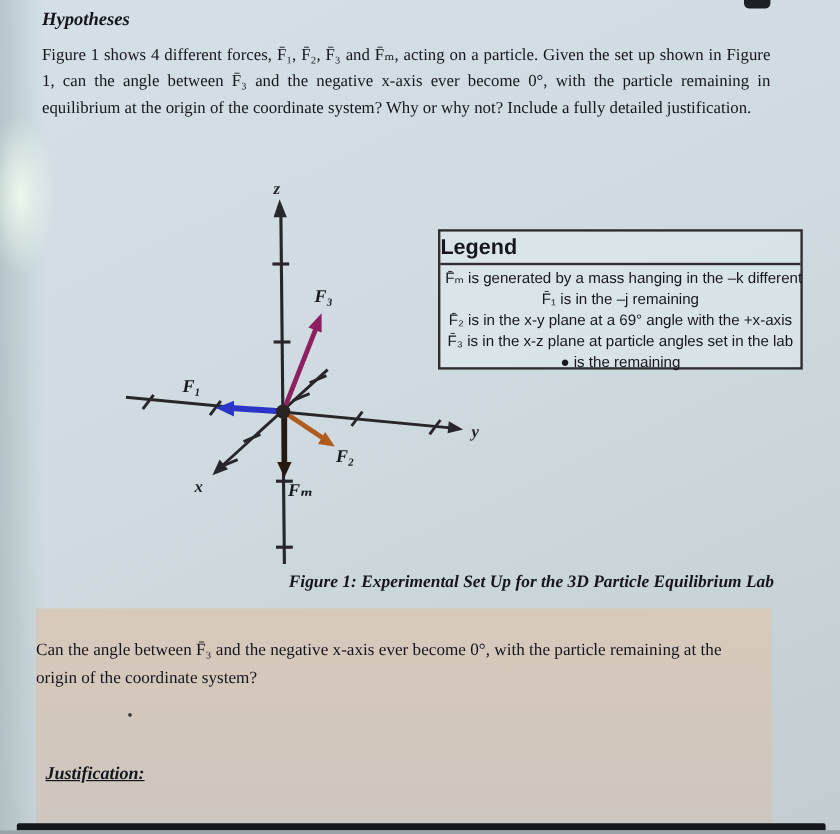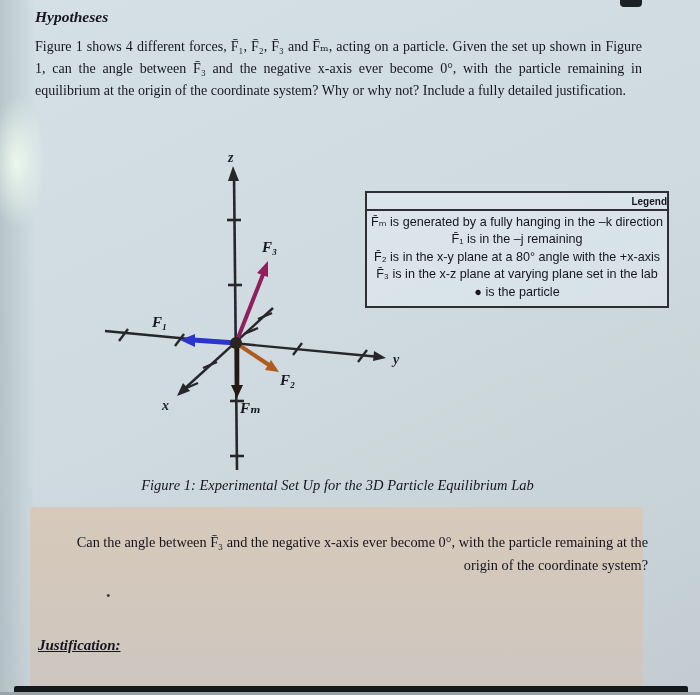--- a/index.html
+++ b/index.html
@@ -38,37 +38,37 @@
   .fig-svg { position:absolute; left:90px; top:140px; }
   .fig-label { font-family:"Liberation Serif","DejaVu Serif",serif; font-weight:bold; font-style:italic; font-size:15px; fill:#16161e; }
   .axis-label { font-family:"Liberation Serif","DejaVu Serif",serif; font-style:italic; font-weight:bold; font-size:14px; fill:#22222a; }
   .legend {
     position:absolute; left:365px; top:191px; width:304px; height:117px;
     border:2px solid #2e2e33; background:rgba(238,245,248,0.35);
     font-family:"Liberation Sans","DejaVu Sans",sans-serif;
     box-sizing:border-box;
   }
   .legend-title {
-    text-align:right; font-weight:bold; font-size:10px; padding:3px 0 2px 0;
+    text-align:left; font-weight:bold; font-size:18px; padding:3px 0 2px 0;
     border-bottom:2px solid #2e2e33;
   }
   .legend-body { padding:3px 4px 0 4px; }
   .legend-line { text-align:center; font-size:12.6px; line-height:17.4px; white-space:nowrap; }
   .caption {
-    position:absolute; left:30px; top:477px; width:615px; text-align:center;
-    font-size:14.5px; font-weight:normal; font-style:italic;
+    position:absolute; left:30px; top:477px; width:615px; text-align:right;
+    font-size:14.5px; font-weight:bold; font-style:italic;
   }
   .question-box {
     position:absolute; left:30px; top:507px; width:613px; height:181px;
     background:linear-gradient(to bottom, #d7cabb 0%, #d2c7bc 55%, #cdc6c0 100%);
     box-sizing:border-box;
   }
   .question-text {
-    position:absolute; left:20px; top:24px; width:598px;
-    font-size:14.3px; line-height:23px; color:#14141c;text-align:right;
+    position:absolute; left:0; top:24px; width:598px;
+    font-size:14.3px; line-height:23px; color:#14141c;
   }
   .question-bullet {
     position:absolute; left:76px; top:81px; font-size:13px; color:#3a3a3a;
   }
   .justification-label {
     position:absolute; left:8px; top:130px;
     font-size:15px; font-weight:bold; font-style:italic; text-decoration:underline;text-align:right;
   }
 </style>
 </head>
@@ -140,25 +140,25 @@
     <text x="72" y="270" class="axis-label">x</text>
     <text x="62" y="187" class="fig-label">F₁</text>
     <text x="190" y="245" class="fig-label">F₂</text>
     <text x="172" y="112" class="fig-label">F₃</text>
     <text x="150" y="273" class="fig-label">Fₘ</text>
   </svg>
 
   <div class="legend">
     <div class="legend-title">Legend</div>
     <div class="legend-body">
-      <div class="legend-line">F̄ₘ is generated by a fully hanging in the –k direction</div>
+      <div class="legend-line">F̄ₘ is generated by a mass hanging in the –k different</div>
       <div class="legend-line">F̄₁ is in the –j remaining</div>
-      <div class="legend-line">F̄₂ is in the x-y plane at a 80° angle with the +x-axis</div>
-      <div class="legend-line">F̄₃ is in the x-z plane at varying plane set in the lab</div>
-      <div class="legend-line">● is the particle</div>
+      <div class="legend-line">F̄₂ is in the x-y plane at a 69° angle with the +x-axis</div>
+      <div class="legend-line">F̄₃ is in the x-z plane at particle angles set in the lab</div>
+      <div class="legend-line">● is the remaining</div>
     </div>
   </div>
 
   <div class="caption">Figure 1: Experimental Set Up for the 3D Particle Equilibrium Lab</div>
 
   <div class="question-box">
     <div class="question-text">Can the angle between F̄₃ and the negative x-axis ever become 0°, with the particle remaining at the origin of the coordinate system?</div>
     <div class="question-bullet">•</div>
     <div class="justification-label">Justification:</div>
   </div>

